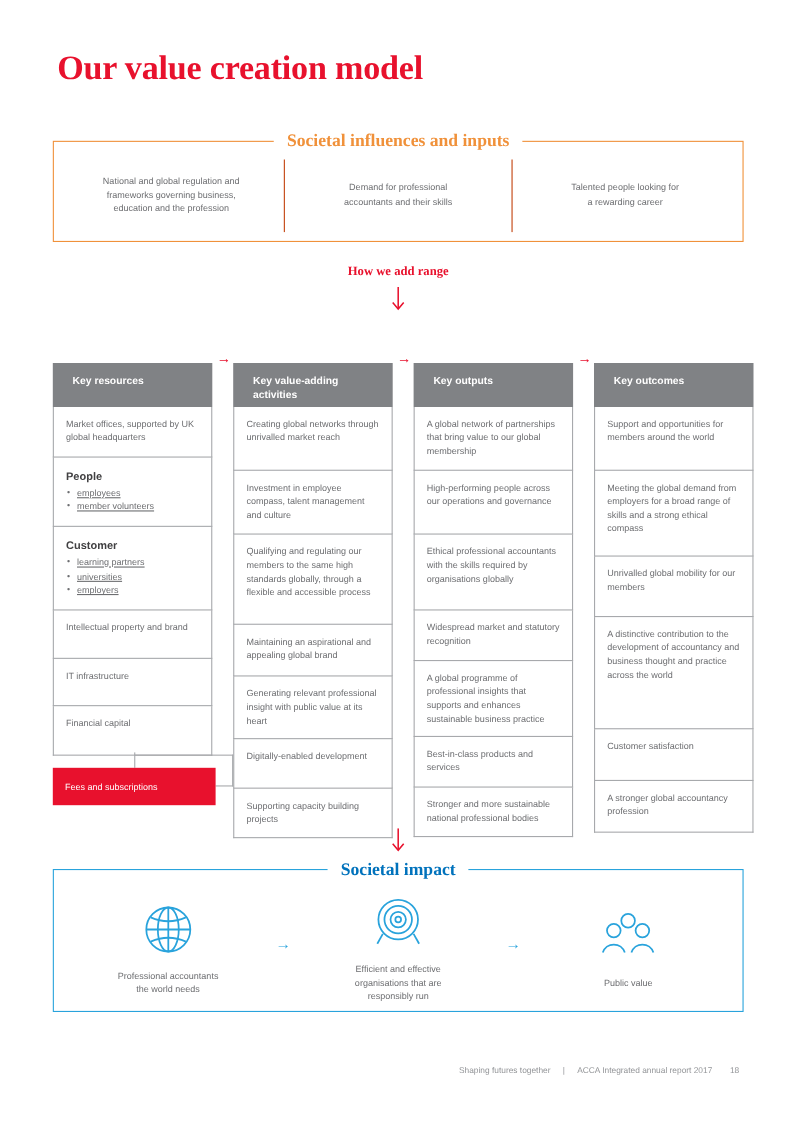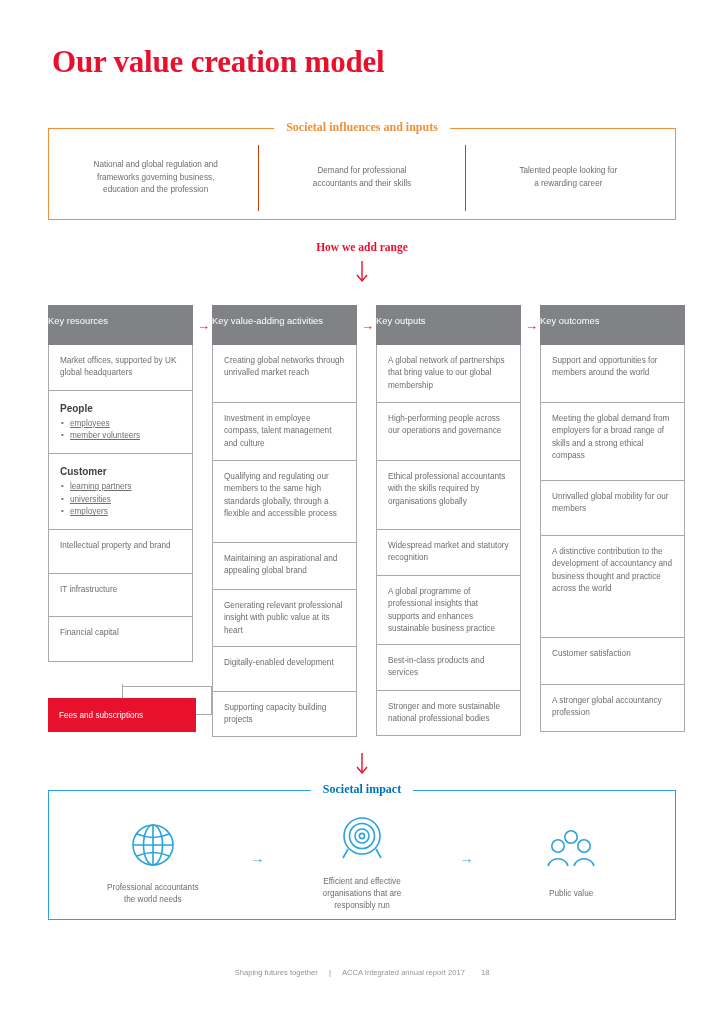--- a/index.html
+++ b/index.html
@@ -28,21 +28,21 @@
     border: 1.2px solid #f0913a;
   }
   .band-influences { top: 128px; height: 92px; }
   .band-title {
     position: absolute; top: -9px; left: 50%;
     transform: translateX(-50%);
     background: #ffffff;
     padding: 0 12px;
     font-family: "Liberation Serif", serif;
     font-weight: bold;
-    font-size: 12px;
+    font-size: 16px;
     color: #f0913a;
     white-space: nowrap;
   }
   .band-cols {
     display: flex; height: 100%;
     align-items: center;
     padding: 16px 4px 8px 4px;
   }
   .band-col {
     flex: 1;
@@ -81,26 +81,26 @@
     position: absolute; top: 0; width: 145px;
   }
   .col-0 { left: 0px; }
   .col-1 { left: 164px; }
   .col-2 { left: 328px; }
   .col-3 { left: 492px; }
 
   .col-head {
     background: #808285;
     color: #ffffff;
-    font-weight: normal;
+    font-weight: bold;
     font-size: 9.4px;
     line-height: 1.35;
-    padding: 10px 0;
+    padding: 10px 18px;
     height: 40px;
-    display: flex; align-items: flex-start;
+    display: flex; align-items: flex-start; margin-top: 25px;
   }
   .col-arrow {
     position: absolute; top: 14px;
     color: #e8112d;
     font-size: 13px;
     line-height: 1;
   }
   .arr-0 { left: 149px; }
   .arr-1 { left: 313px; }
   .arr-2 { left: 477px; }
@@ -167,21 +167,21 @@
   }
   .impact-icon { height: 58px; display: flex; align-items: center; justify-content: center; }
   .impact-label {
     font-size: 8.2px; line-height: 1.5; color: #6d6e71; margin-top: 8px;
   }
   .impact-arrow { color: #29a3dc; font-size: 14px; padding-bottom: 6px; }
 
   
   .footer {
     position: absolute; left: 52px; top: 968px; width: 620px;
-    display: flex; justify-content: center; align-items: center;
+    display: flex; justify-content: flex-end; align-items: center;
     font-size: 7.6px; color: #939598; gap: 16px;
   }
   .footer-left span { display: inline-block; }
   .footer-sep { padding: 0 9px; }
 </style>
 </head>
 <body>
 
 <div class="page">
 

